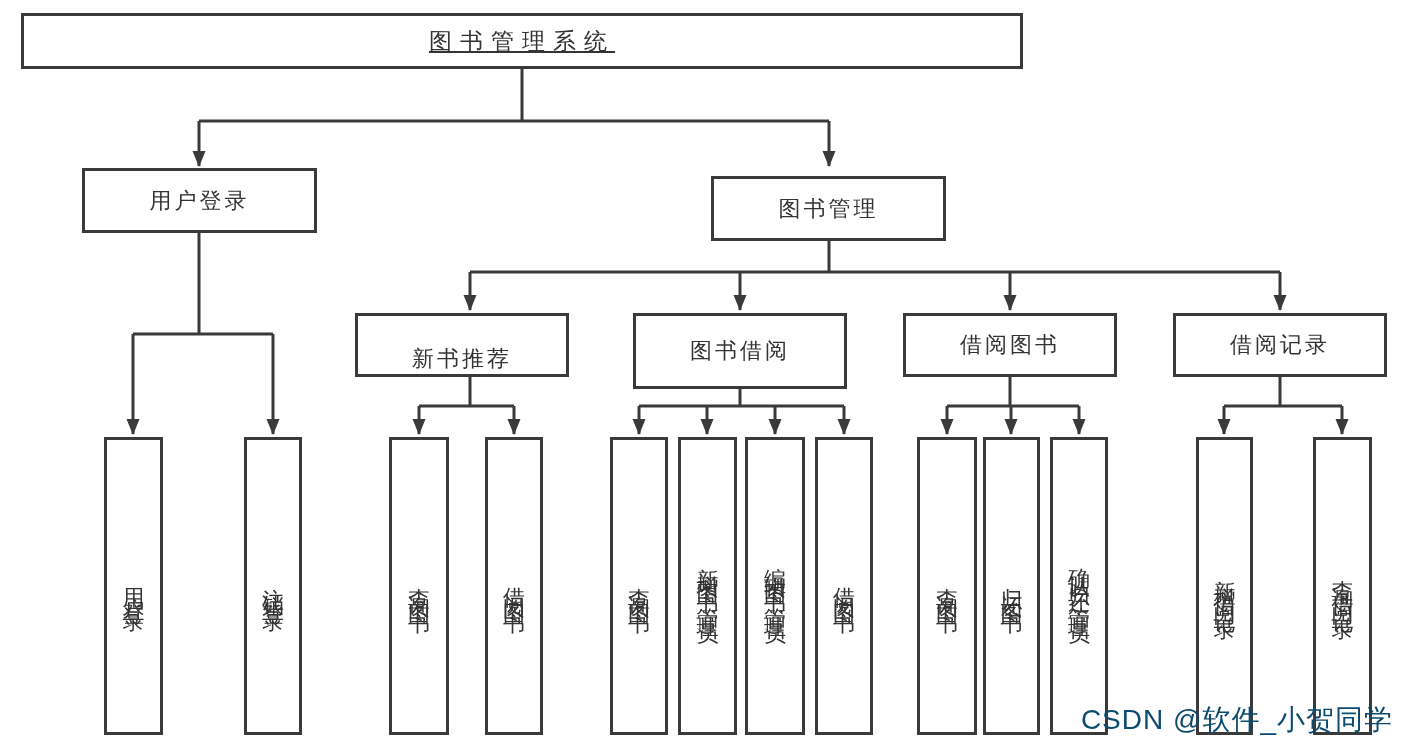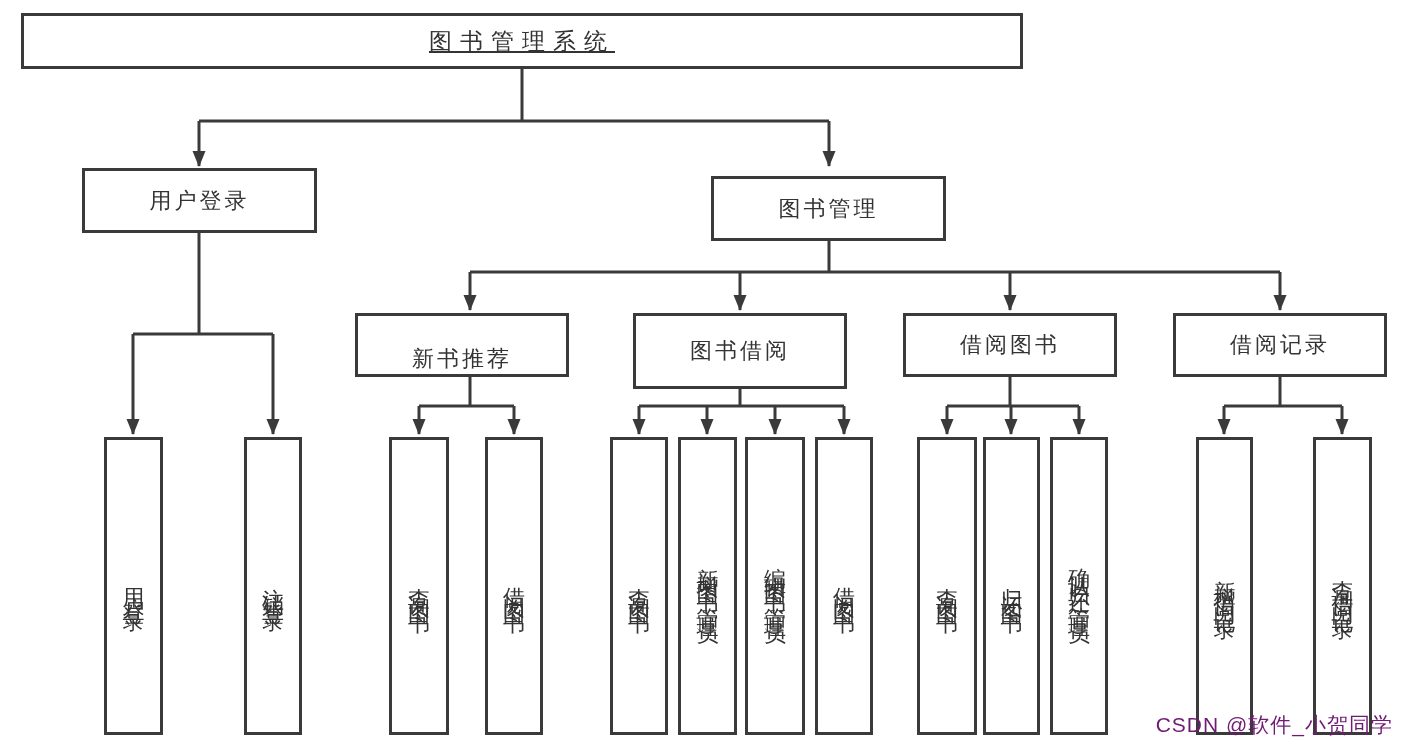--- a/index.html
+++ b/index.html
@@ -48,23 +48,23 @@
     text-orientation: mixed;
     font-size: 22px;
     letter-spacing: 8px;
     line-height: 1;
     color: #333333;
   }
   .watermark {
     position: absolute;
     right: 12px;
     bottom: 8px;
-    font-size: 21px;
+    font-size: 28px;
     letter-spacing: 1px;
-    color: #701a75;
+    color: #0c4a6e;
     z-index: 3;
     white-space: nowrap;
   }
 </style>
 </head>
 <body>
 
 <div id="stage">
 
   <svg id="wires" viewBox="0 0 1405 747" xmlns="http://www.w3.org/2000/svg">

